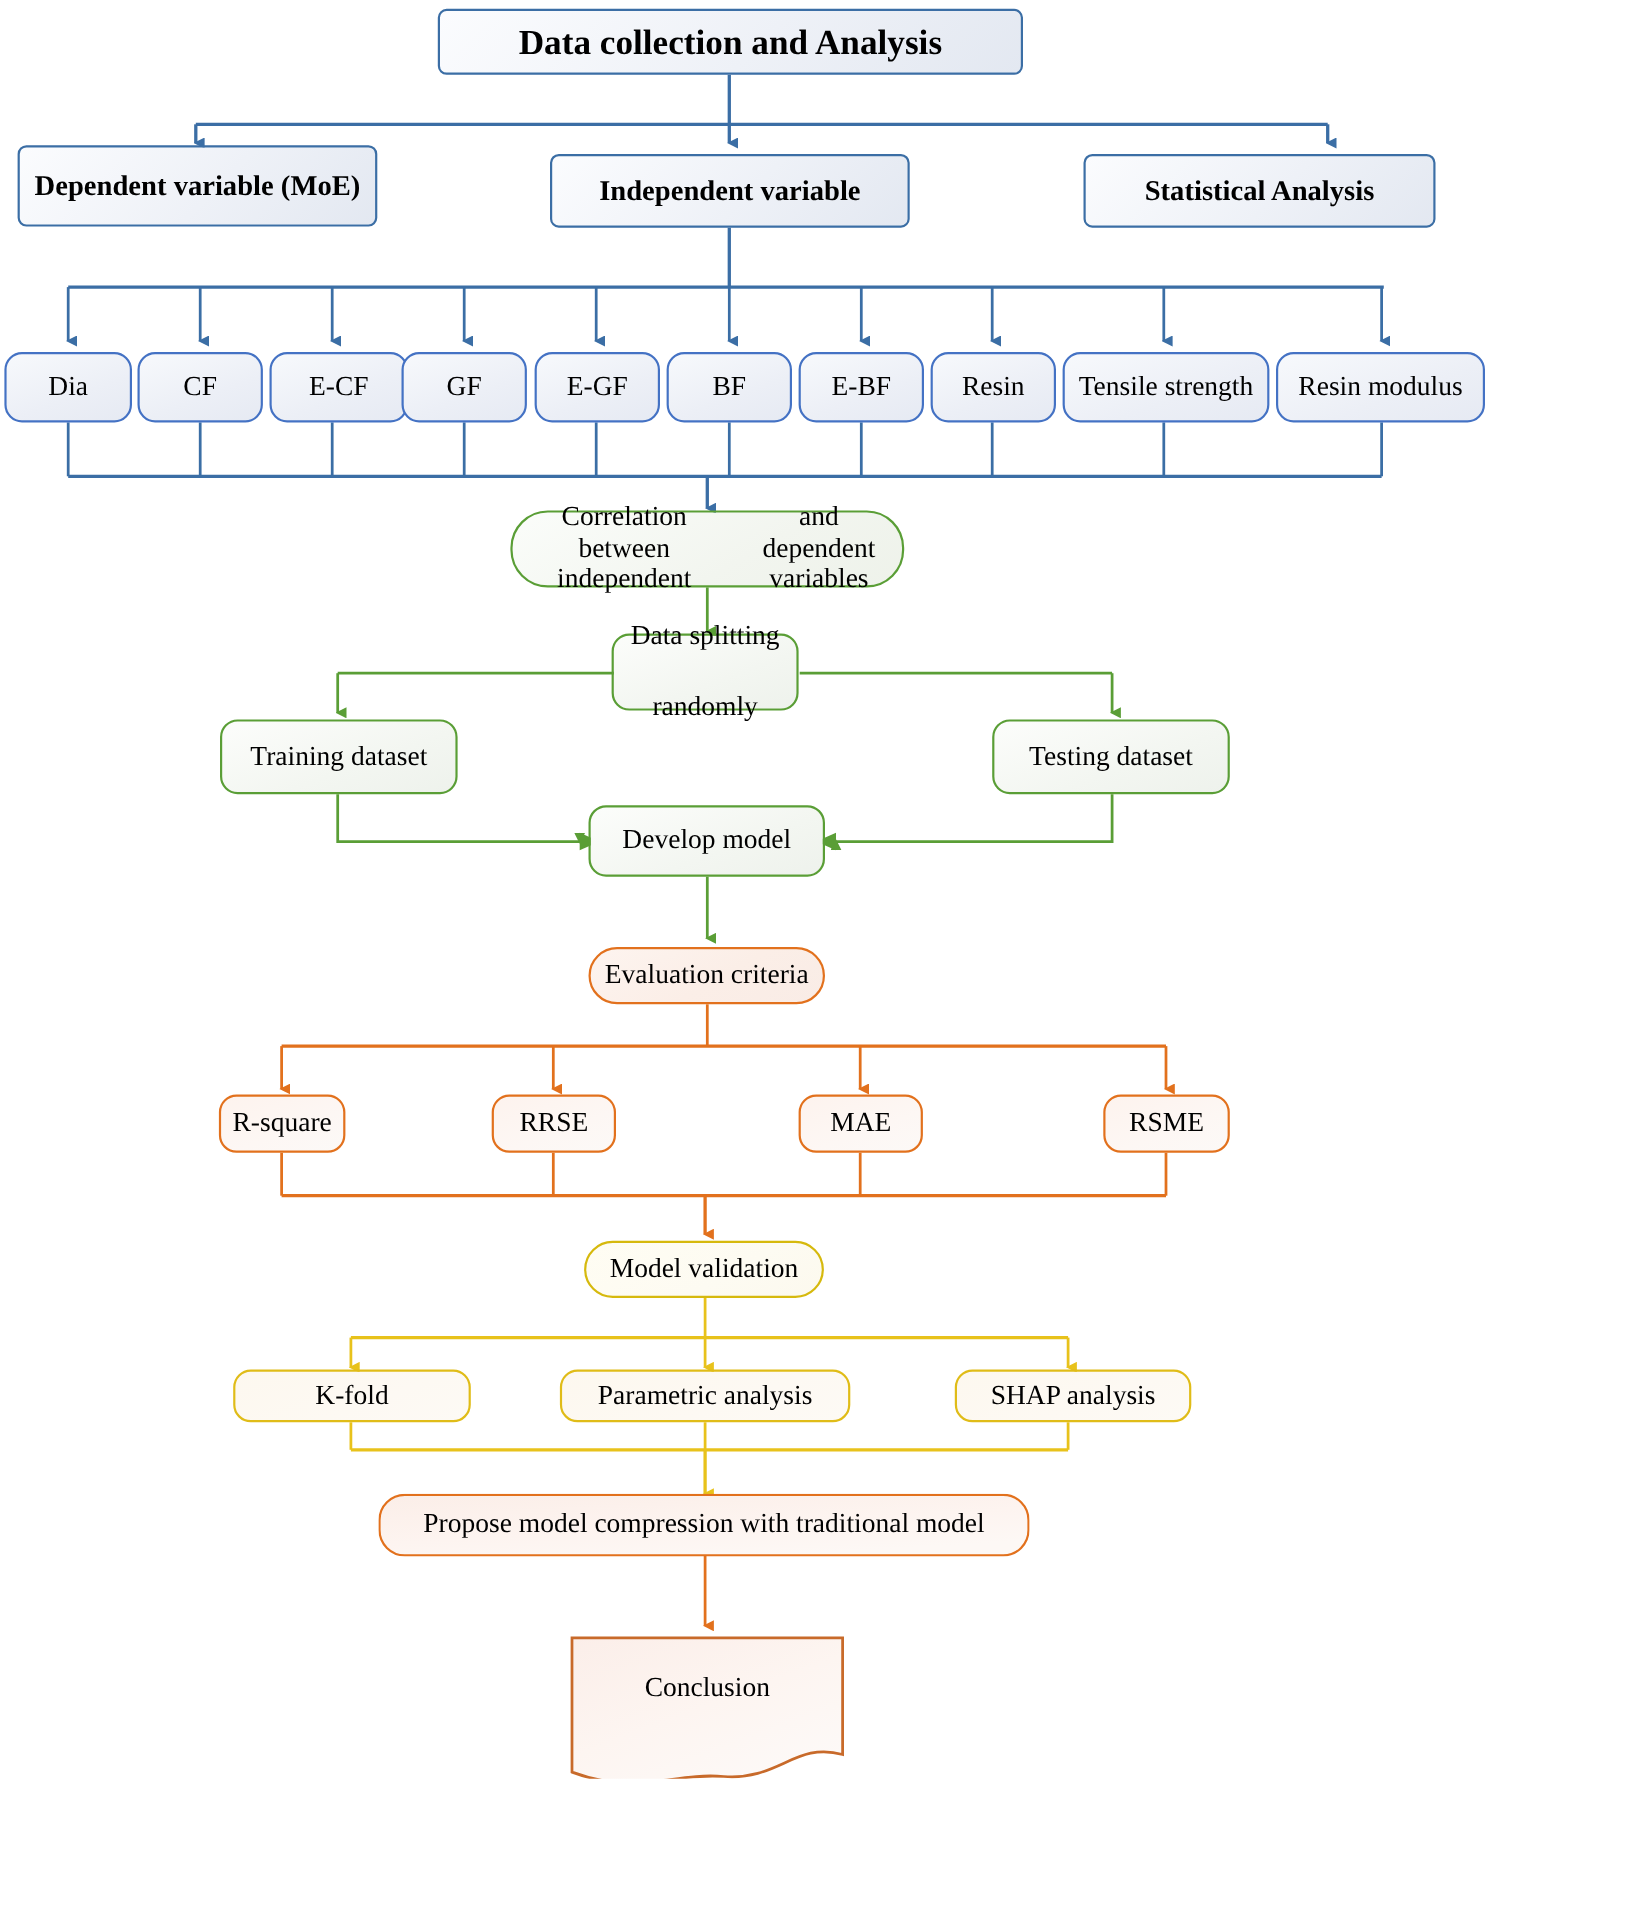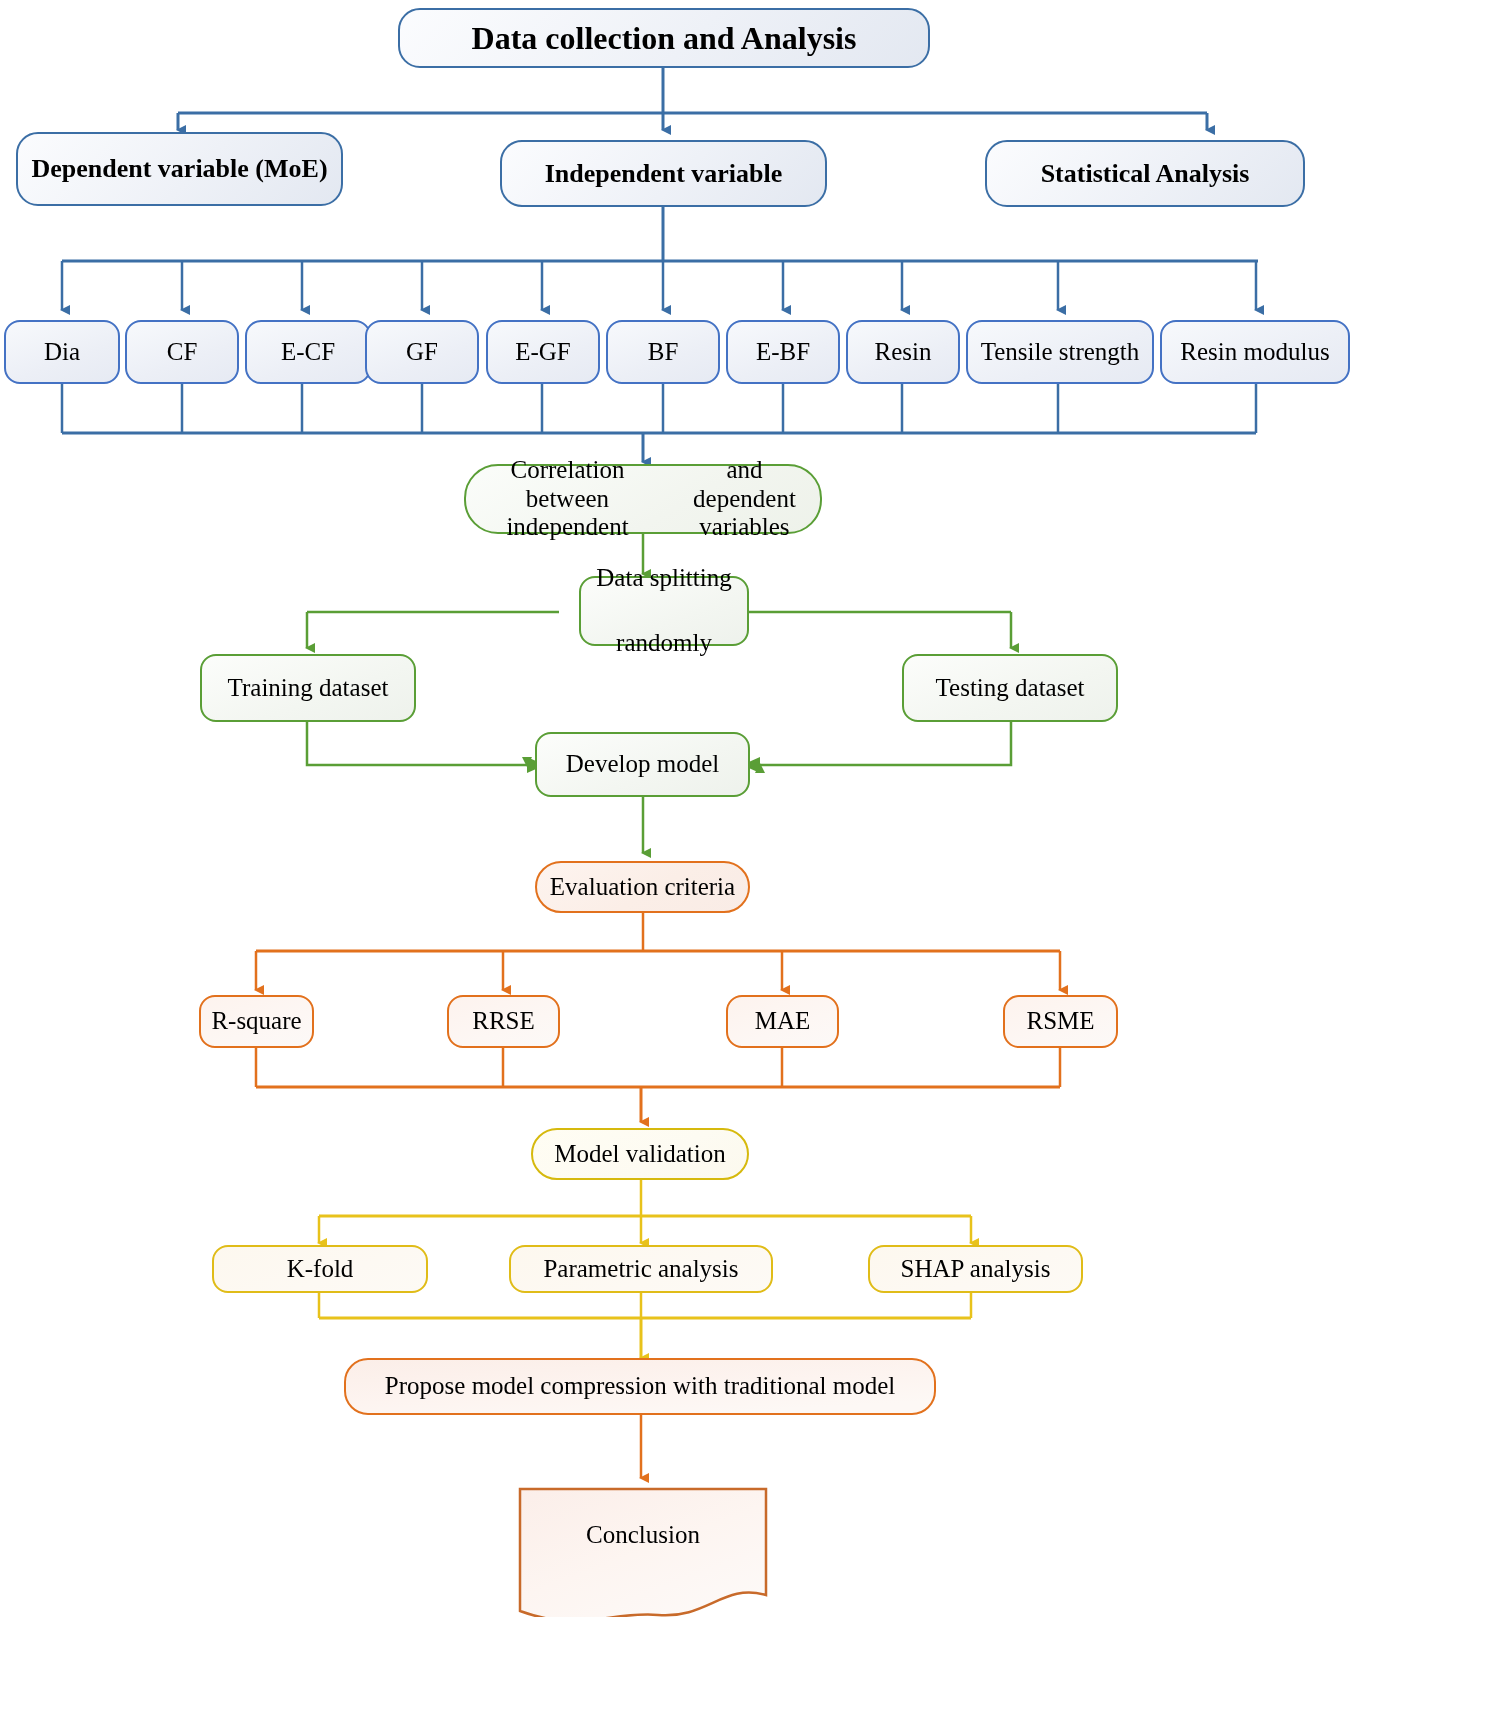--- a/index.html
+++ b/index.html
@@ -35,21 +35,21 @@
     line-height: 1.15;
     color: #000000;
     font-family: "Liberation Serif", "DejaVu Serif", serif;
     border-radius: 16px;
   }
   .node span { display: block; padding: 0 6px; }
 
   
   .blue-round {
     border: 2px solid #3b6ea5;
-    border-radius: 22px;
+    border-radius: 8px;
     background: linear-gradient(135deg, #fbfcfe 0%, #eef1f7 55%, #e3e8f1 100%);
     font-weight: bold;
   }
   .blue-rect {
     border: 2px solid #4472c4;
     background: linear-gradient(160deg, #f7f9fc 0%, #eceff6 60%, #e6eaf3 100%);
   }
   
   .green-round {
     border: 2px solid #5a9e36;
@@ -262,21 +262,21 @@
   </div>
   <div class="node blue-rect" style="left:1160px; top:320px; width:190px; height:64px; font-size:25px;">
     <span>Resin modulus</span>
   </div>
 
   <div class="node green-round" style="left:464px; top:464px; width:358px; height:70px; font-size:25px; ">
     <span>Correlation between independent</span>
     <span>and dependent variables</span>
   </div>
 
-  <div class="node green-rect" style="left:579px; top:576px; width:170px; height:70px; font-size:25px; flex-direction:column;gap:36px;">
+  <div class="node green-rect" style="left:556px; top:576px; width:170px; height:70px; font-size:25px; flex-direction:column;gap:36px;">
     <span>Data splitting</span>
     <span>randomly</span>
   </div>
 
   <div class="node green-rect" style="left:200px; top:654px; width:216px; height:68px; font-size:25px;">
     <span>Training dataset</span>
   </div>
   <div class="node green-rect" style="left:902px; top:654px; width:216px; height:68px; font-size:25px;">
     <span>Testing dataset</span>
   </div>

